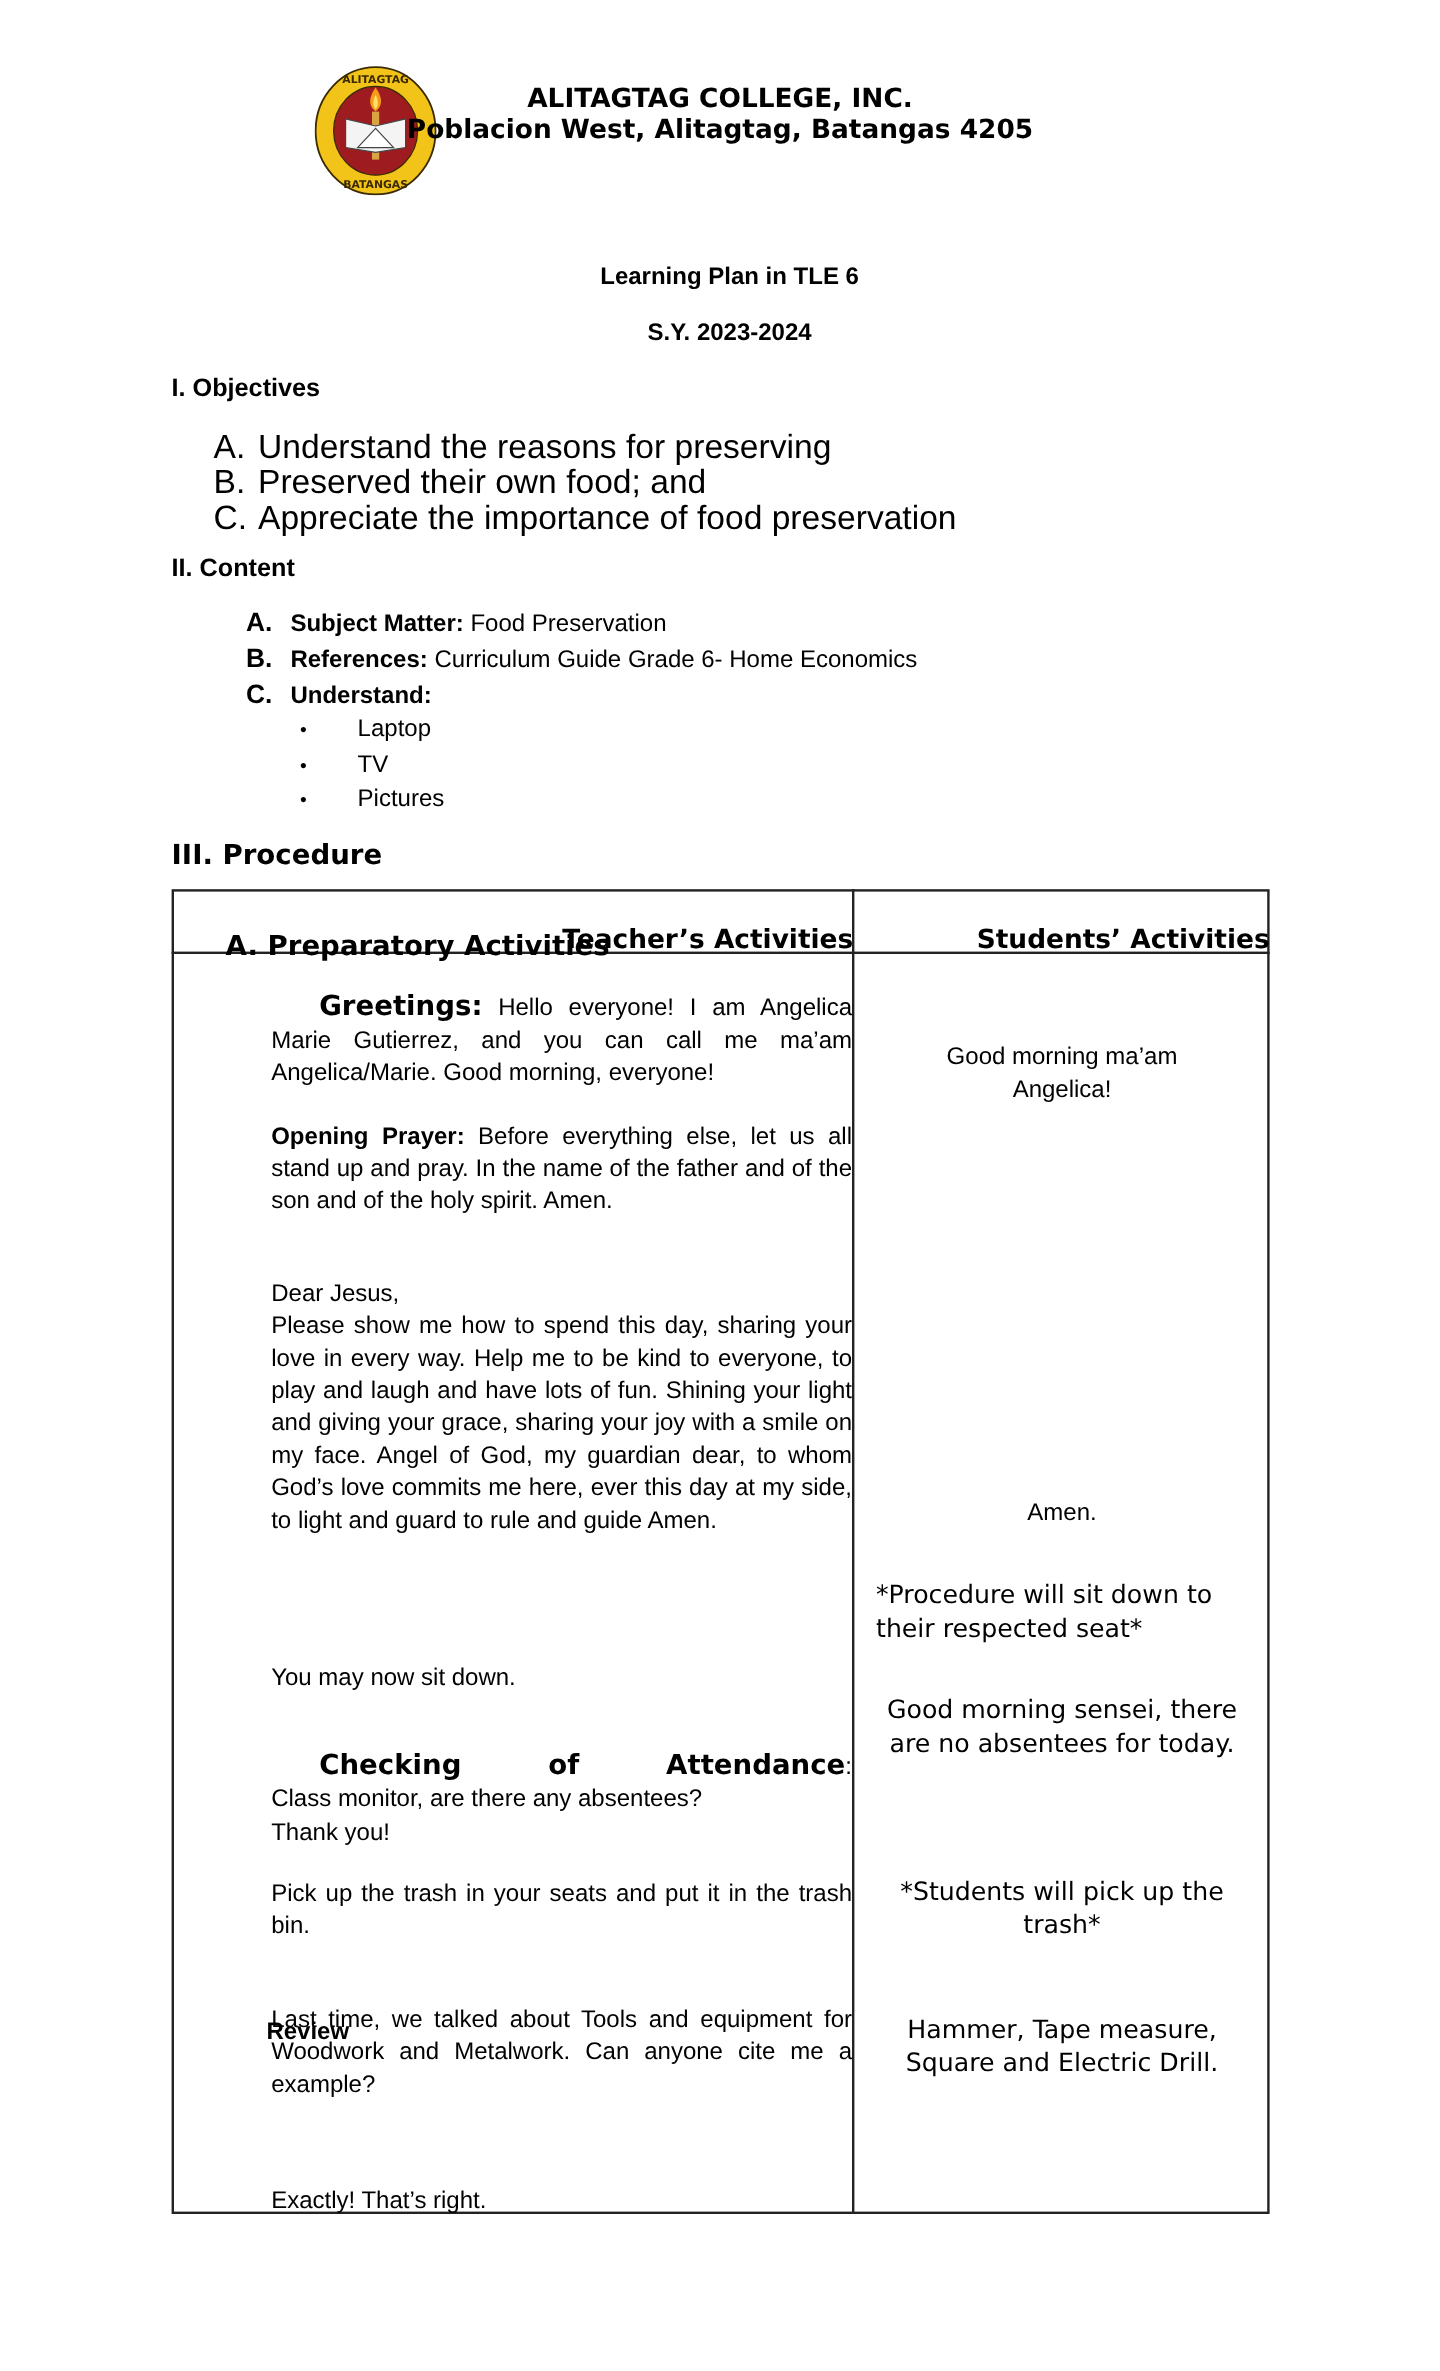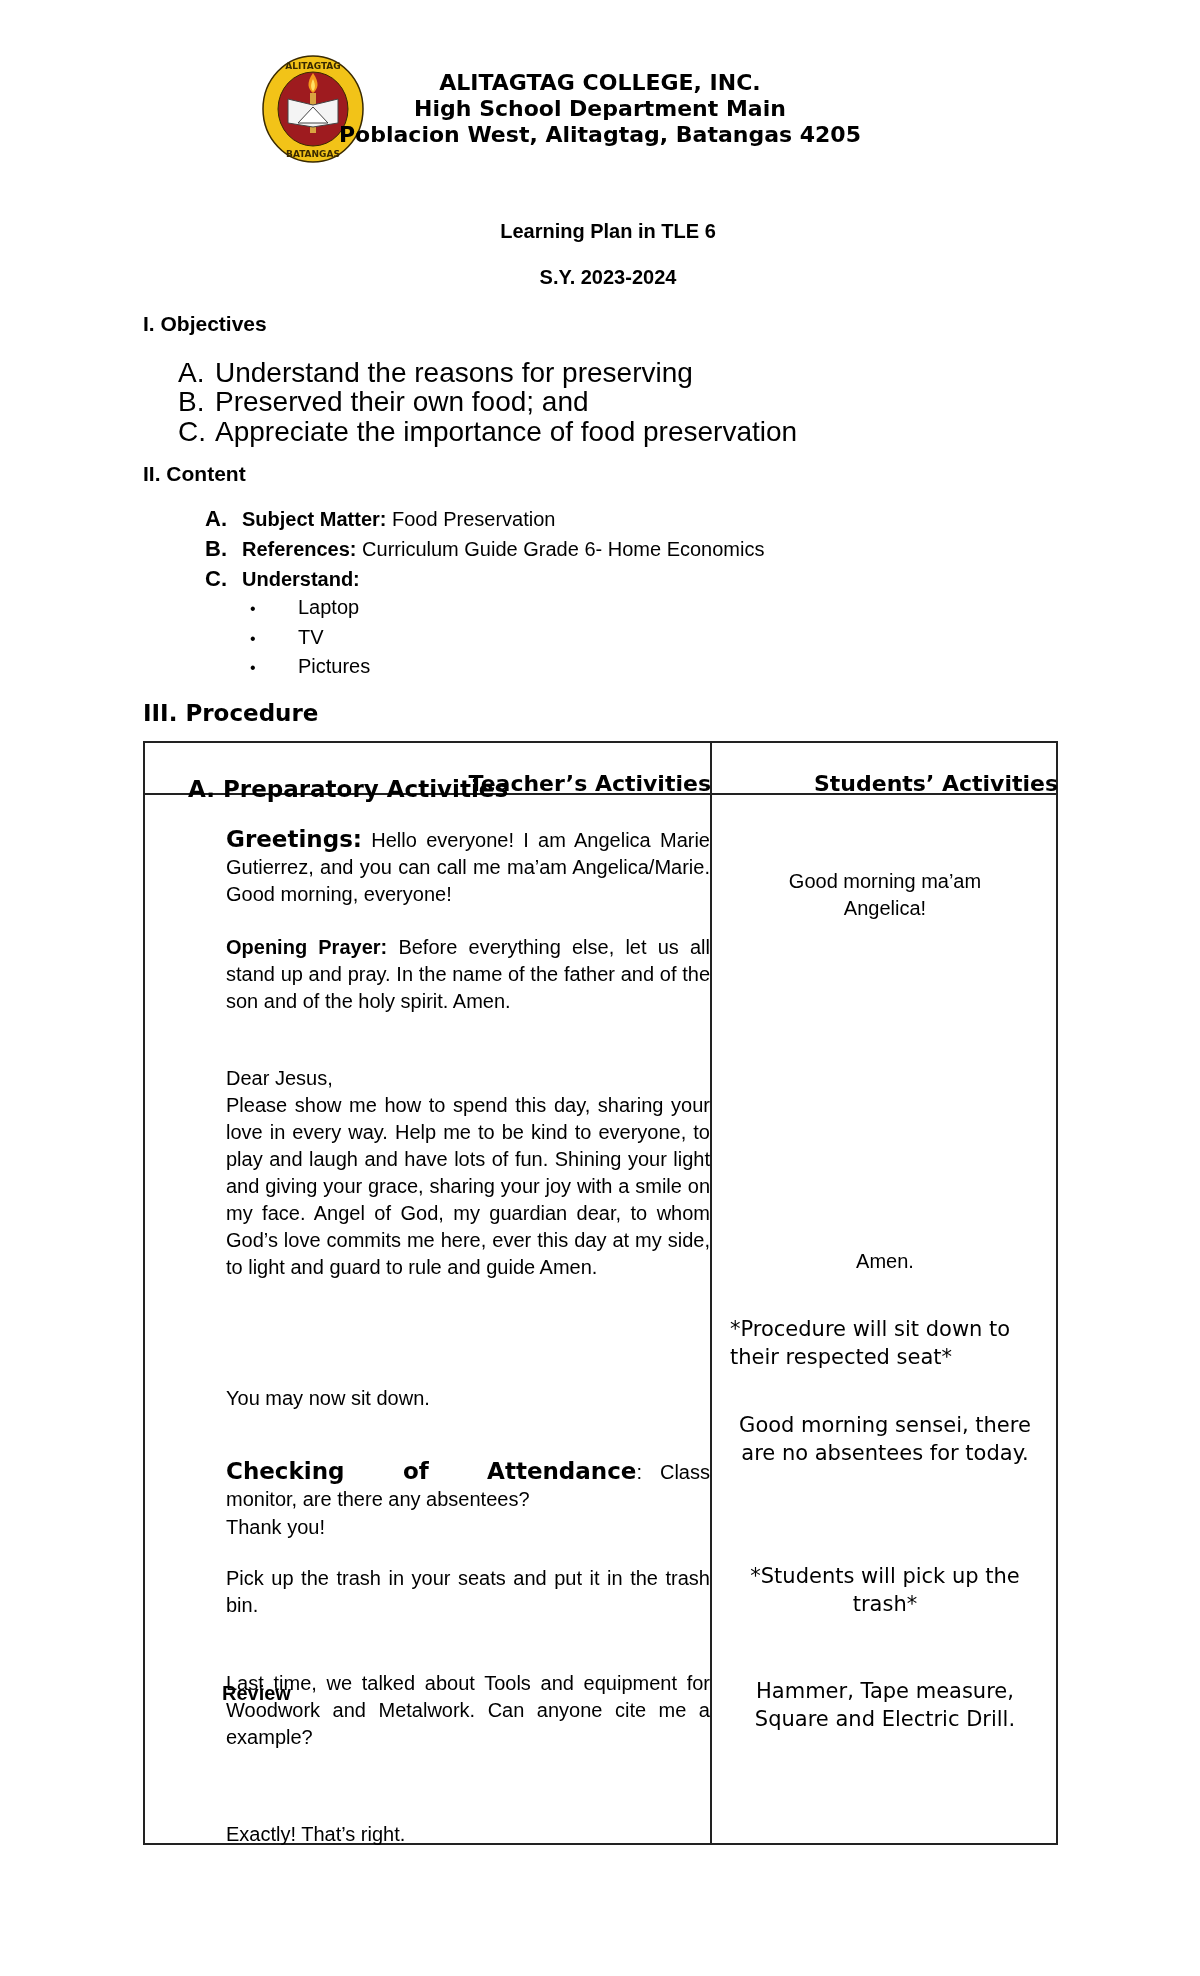--- a/index.html
+++ b/index.html
@@ -19,21 +19,21 @@
   .cont .lt { display: inline-block; width: 37px; font-weight: bold; font-size: 22px; }
   .cont b { font-weight: bold; }
   .bul { left: 250px; font-size: 20px; }
   .bul .dot { display: inline-block; width: 48px; font-size: 16px; }
   .tbl { left: 143px; top: 741px; width: 915px; height: 1104px; border: 2px solid #222; box-sizing: border-box; }
   .vline { left: 710px; top: 741px; width: 2px; height: 1104px; background: #222; }
   .hline { left: 143px; top: 793px; width: 915px; height: 2px; background: #222; }
   .th { top: 760px; height: 48px; line-height: 48px; text-align: right; font-family: "DejaVu Sans", sans-serif;
         font-weight: bold; font-size: 22px; }
   .tcell { left: 226px; width: 484px; font-size: 20px; line-height: 27px; text-align: justify; }
-  .tcell .lead { font-family: "DejaVu Sans", sans-serif; font-weight: bold; font-size: 23px; }
+  .tcell .lead { font-family: "DejaVu Sans", sans-serif; font-weight: bold; font-size: 23px; margin-left: 40px; }
   .tcell .leadA { font-weight: bold; }
   .prep { left: 188px; font-family: "DejaVu Sans", sans-serif; font-weight: bold; font-size: 23px; }
   .scell { left: 714px; width: 342px; text-align: center; font-size: 20px; line-height: 27px; }
   .scell.dv { font-family: "DejaVu Sans", sans-serif; font-size: 21px; line-height: 28px; }
   .scell.left { text-align: left; left: 730px; width: 320px; }
   .review { left: 222px; font-weight: bold; font-size: 20px; margin-top: 39px; }
 </style>
 </head>
 <body>
 
@@ -46,21 +46,20 @@
     <rect x="48" y="38" width="6" height="40" fill="#D9A441"></rect>
     <path d="M26 44 L51 50 L76 44 L76 68 L51 72 L26 68 Z" fill="#f4f4f4" stroke="#444" stroke-width="1"></path>
     <path d="M36 68 L51 52 L66 68 Z" fill="#ffffff" stroke="#444" stroke-width="1"></path>
     <text x="51" y="14" font-size="9" font-weight="bold" text-anchor="middle" fill="#3a2a00" font-family="DejaVu Sans, sans-serif">ALITAGTAG</text>
     <text x="51" y="102" font-size="9" font-weight="bold" text-anchor="middle" fill="#3a2a00" font-family="DejaVu Sans, sans-serif">BATANGAS</text>
   </svg>
 </div>
 
 <div class="abs hdr" style="top:70px;">
   <span class="line">ALITAGTAG COLLEGE, INC.</span>
-  <span class="line">High School Department Main</span>
   <span class="line">Poblacion West, Alitagtag, Batangas 4205</span>
 </div>
 
 <div class="abs title" style="top:220px;">Learning Plan in TLE 6</div>
 <div class="abs title" style="top:266px;">S.Y. 2023-2024</div>
 
 <div class="abs sec" style="top:312px;">I. Objectives</div>
 <div class="abs obj" style="top:357px;">
   <span class="lt">A.</span><span>Understand the reasons for preserving</span>
 </div>

